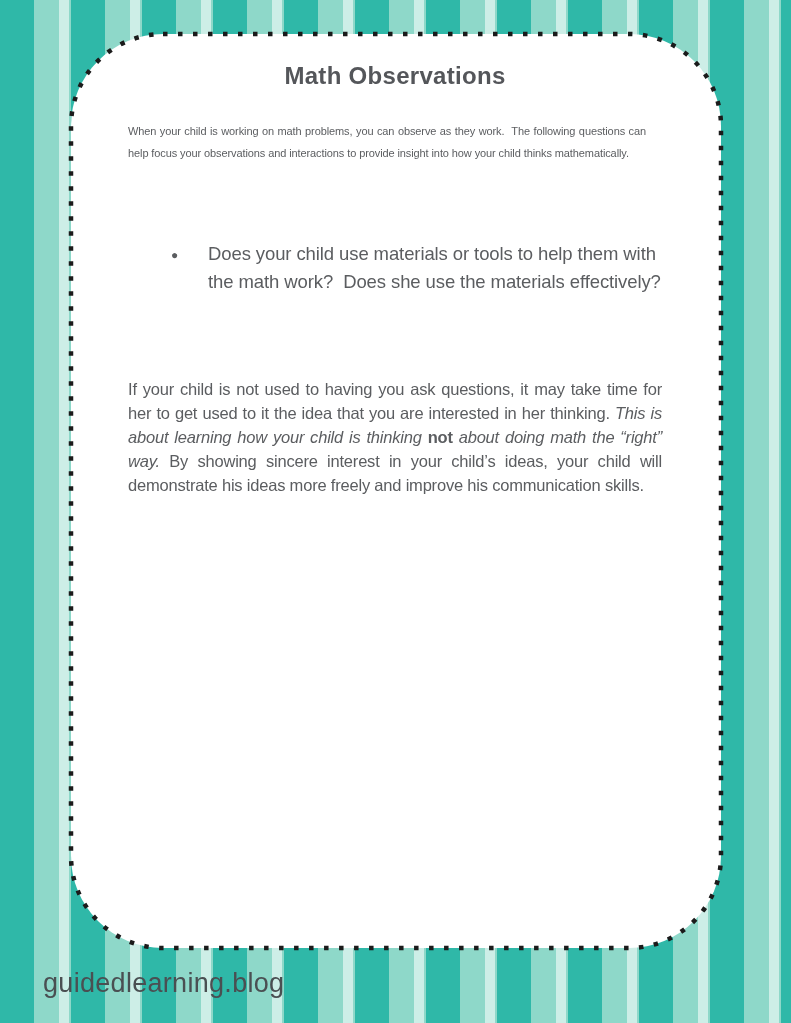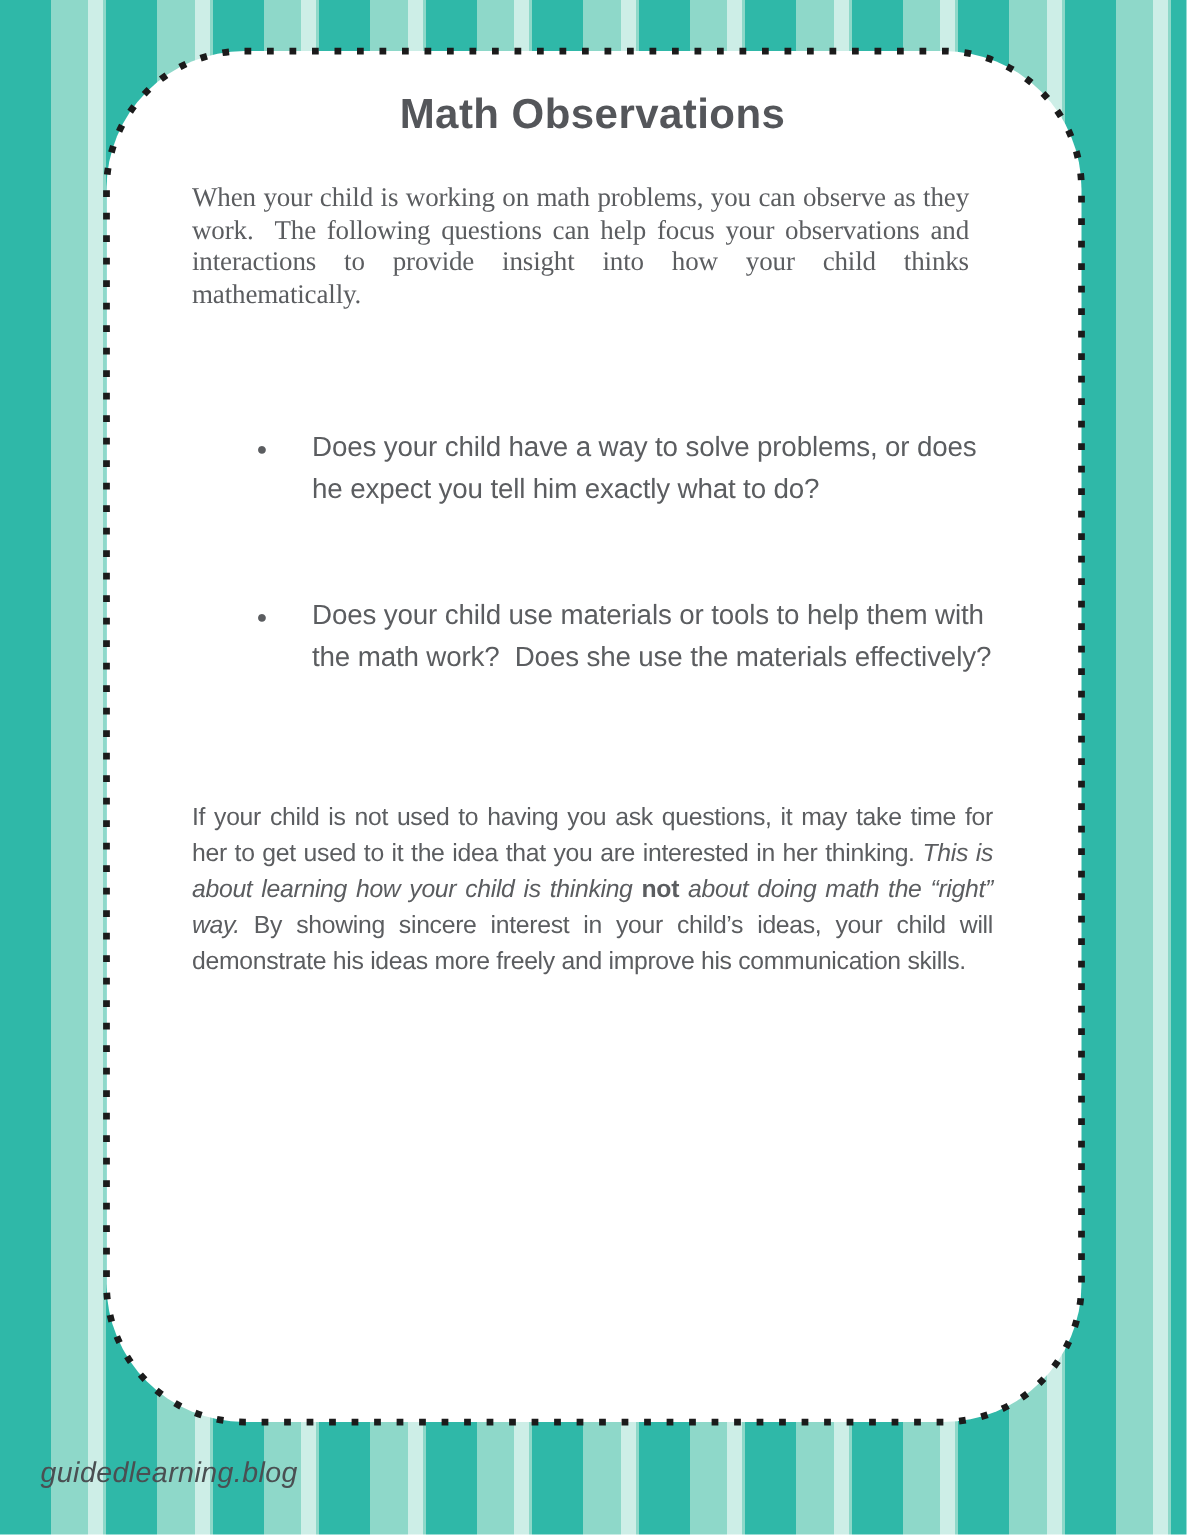--- a/index.html
+++ b/index.html
@@ -31,66 +31,65 @@
     stroke-width:4.5;
     stroke-dasharray:4.5 10.5;
   }
   .card-content{
     position:absolute;left:128px;top:50px;width:534px;
     color:var(--text);
   }
   .card-content p, .card-content h1, .card-content ul{white-space:pre-wrap;}
   h1.doc-title{
     margin:8px 0 0 0;
-    font-size:28px;line-height:36px;font-weight:700;
+    font-size:24px;line-height:36px;font-weight:700;
     text-align:center;letter-spacing:0.3px;
     color:var(--title-text);
   }
   .intro{
     margin:27px 16px 0 0;
-    font-size:18px;line-height:21.7px;
-    text-align:justify;letter-spacing:-0.1px;font-family:Liberation Serif, serif;
+    font-size:11px;line-height:21.7px;
+    text-align:justify;letter-spacing:-0.1px;
   }
   ul.obs-list{
     margin:20px 0 0 0;padding:0;list-style:none;
     font-size:18.5px;line-height:28px;letter-spacing:-0.1px;
   }
   ul.obs-list li{position:relative;padding-left:80px;}
   ul.obs-list li::before{
     content:"●";
     position:absolute;left:43px;top:1px;
     font-size:12px;color:var(--text);
   }
   .closing{
     margin:25px 0 0 0;
     font-size:16.5px;line-height:24px;
     text-align:justify;letter-spacing:-0.2px;
   }
   .it{font-style:italic;}
   .bold-up{font-weight:700;font-style:normal;}
   .site-footer{
-    position:absolute;left:27px;top:966px;
-    font-size:19px;line-height:34px;
-    color:var(--footer-text);letter-spacing:0.3px;font-style:italic;
+    position:absolute;left:43px;top:966px;
+    font-size:27px;line-height:34px;
+    color:var(--footer-text);letter-spacing:0.3px;
   }
 </style>
 </head>
 <body>
 
 <svg class="card-svg" width="791" height="1023" aria-hidden="true">
   <rect class="card-rect" x="71" y="34" width="650" height="914" rx="92"></rect>
 </svg>
 
 <div class="card-content">
   <h1 class="doc-title">Math Observations</h1>
 
   <p class="intro">When your child is working on math problems, you can observe as they work.  The following questions can help focus your observations and interactions to provide insight into how your child thinks mathematically.</p>
 
   <ul class="obs-list">
-    <li><span>Does your child have a way to solve problems, or does he expect you tell him exactly what to do?</span></li>
     <li><span>Does your child use materials or tools to help them with the math work?  Does she use the materials effectively?</span></li>
   </ul>
 
   <p class="closing"><span>If your child is not used to having you ask questions, it may take time for her to get used to it the idea that you are interested in her thinking. </span><span class="it">This is about learning how your child is thinking </span><span class="bold-up">not</span><span class="it"> about doing math the “right” way.</span><span> By showing sincere interest in your child’s ideas, your child will demonstrate his ideas more freely and improve his communication skills.</span></p>
 
 </div>
 
 <div class="site-footer">guidedlearning.blog</div>
 
 </body></html>

